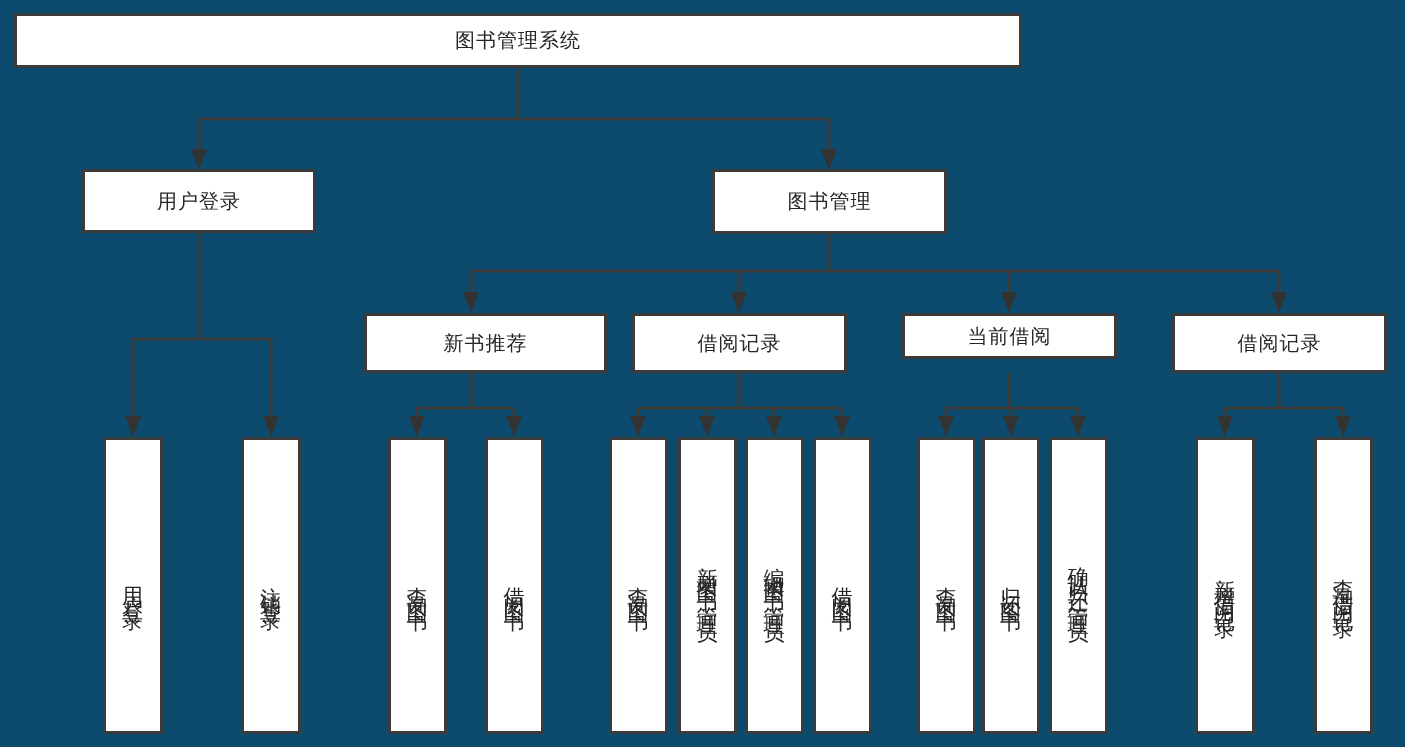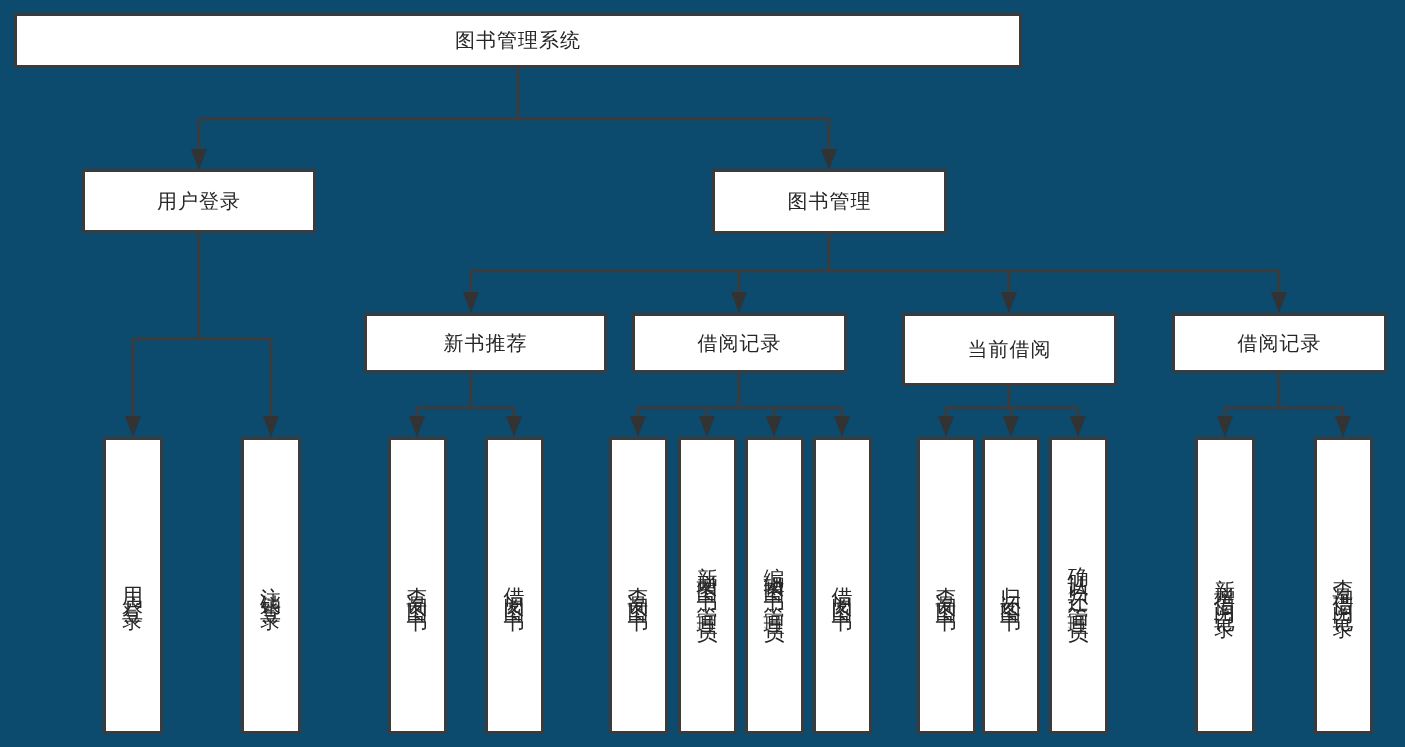--- a/index.html
+++ b/index.html
@@ -124,21 +124,21 @@
   <div class="hbox" style="left:712px; top:169px; width:235px; height:65px;">
     <span>图书管理</span>
   </div>
 
   <div class="hbox" style="left:364px; top:313px; width:243px; height:60px;">
     <span>新书推荐</span>
   </div>
   <div class="hbox" style="left:632px; top:313px; width:215px; height:60px;">
     <span>借阅记录</span>
   </div>
-  <div class="hbox" style="left:902px; top:313px; width:215px; height:73px;">
+  <div class="hbox" style="left:902px; top:313px; width:215px; height:46px;">
     <span>当前借阅</span>
   </div>
   <div class="hbox" style="left:1172px; top:313px; width:215px; height:60px;">
     <span>借阅记录</span>
   </div>
 
   <div class="vbox" style="left:103px; width:60px;">
     <span>用户登录</span>
   </div>
   <div class="vbox" style="left:241px; width:60px;">

